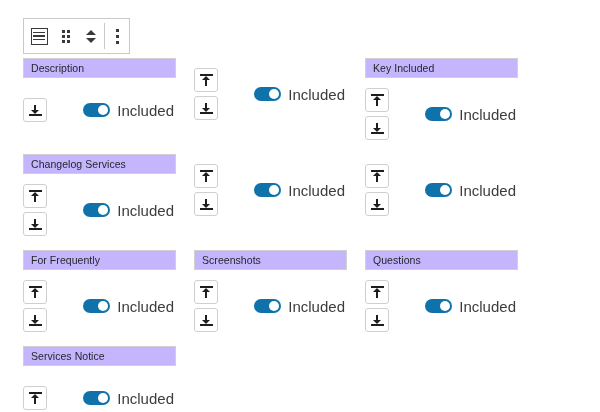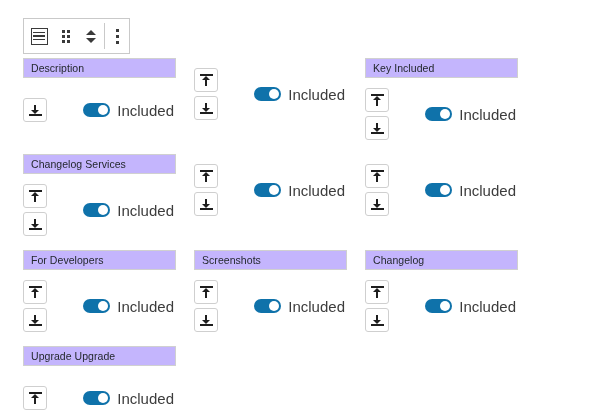--- a/index.html
+++ b/index.html
@@ -422,21 +422,21 @@
         </div>
         <div class="toggle-wrap">
           <div class="toggle on" style="background: rgb(15, 114, 170);">
             <span class="knob"></span>
           </div>
           <span class="toggle-label">Included</span>
         </div>
       </div>
     </div>
     <div class="card">
-      <div class="card-title">For Developers</div>
+      <div class="card-title">For Frequently</div>
       <div class="card-body">
         <div class="move-col">
           <button class="move-btn">
             <span class="glyph up">
               <span class="bar"></span>
               <span class="stem"></span>
               <span class="head"></span>
             </span>
           </button>
           <button class="move-btn">
@@ -476,48 +476,48 @@
         </div>
         <div class="toggle-wrap">
           <div class="toggle on" style="background: rgb(15, 114, 170);">
             <span class="knob"></span>
           </div>
           <span class="toggle-label">Included</span>
         </div>
       </div>
     </div>
     <div class="card">
-      <div class="card-title">Changelog</div>
-      <div class="card-body">
-        <div class="move-col">
-          <button class="move-btn">
-            <span class="glyph up">
-              <span class="bar"></span>
-              <span class="stem"></span>
-              <span class="head"></span>
-            </span>
-          </button>
-          <button class="move-btn">
-            <span class="glyph down">
-              <span class="bar"></span>
-              <span class="stem"></span>
-              <span class="head"></span>
-            </span>
-          </button>
-        </div>
-        <div class="toggle-wrap">
-          <div class="toggle on" style="background: rgb(15, 114, 170);">
-            <span class="knob"></span>
-          </div>
-          <span class="toggle-label">Included</span>
-        </div>
-      </div>
-    </div>
-    <div class="card">
-      <div class="card-title">Upgrade Upgrade</div>
+      <div class="card-title">Questions</div>
+      <div class="card-body">
+        <div class="move-col">
+          <button class="move-btn">
+            <span class="glyph up">
+              <span class="bar"></span>
+              <span class="stem"></span>
+              <span class="head"></span>
+            </span>
+          </button>
+          <button class="move-btn">
+            <span class="glyph down">
+              <span class="bar"></span>
+              <span class="stem"></span>
+              <span class="head"></span>
+            </span>
+          </button>
+        </div>
+        <div class="toggle-wrap">
+          <div class="toggle on" style="background: rgb(15, 114, 170);">
+            <span class="knob"></span>
+          </div>
+          <span class="toggle-label">Included</span>
+        </div>
+      </div>
+    </div>
+    <div class="card">
+      <div class="card-title">Services Notice</div>
       <div class="card-body">
         <div class="move-col">
           <button class="move-btn">
             <span class="glyph up">
               <span class="bar"></span>
               <span class="stem"></span>
               <span class="head"></span>
             </span>
           </button>
         </div>

